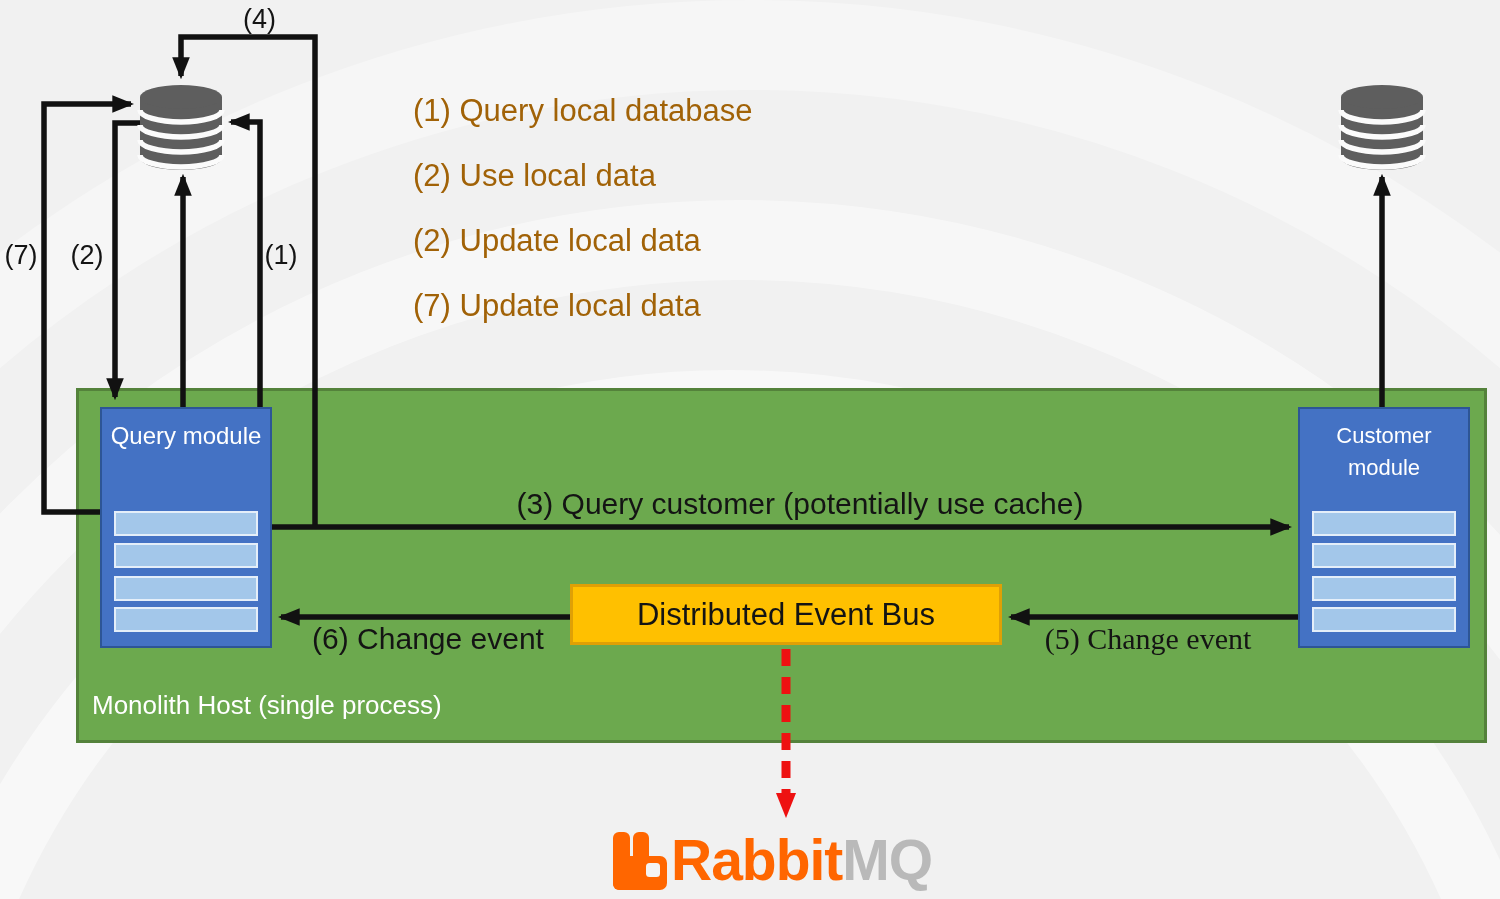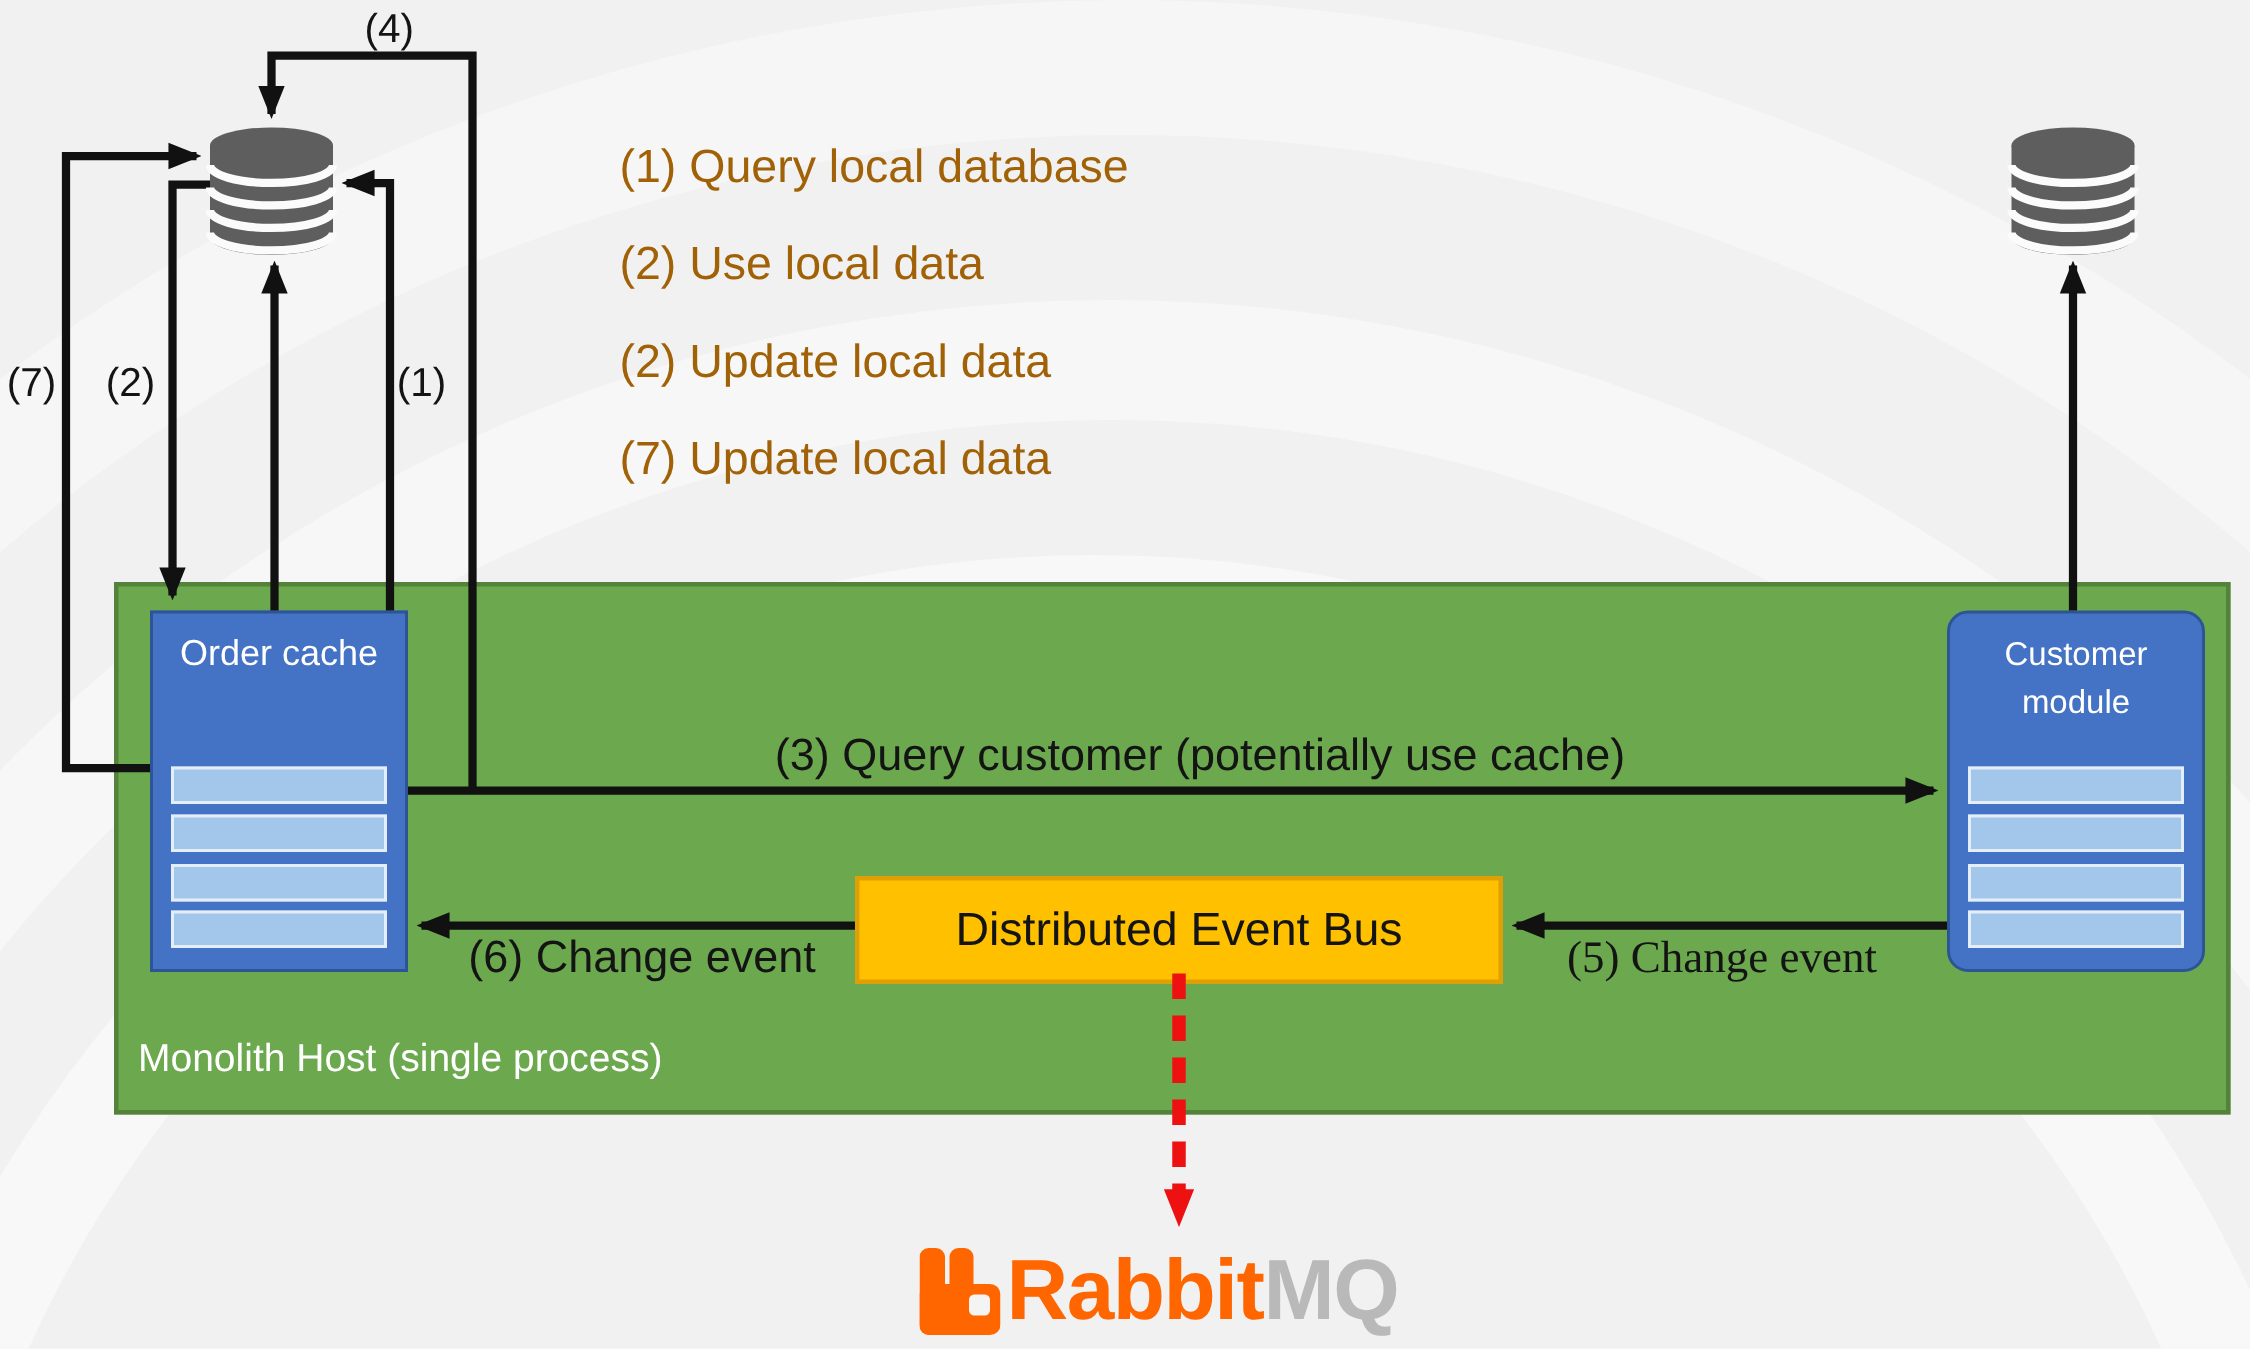--- a/index.html
+++ b/index.html
@@ -23,31 +23,31 @@
     position:absolute; left:76px; top:388px; width:1411px; height:355px;
     background:#6CA94E; border:3px solid #54823B; box-sizing:border-box;
   }
   .host-title { position:absolute; left:92px; top:690px; font-size:26px; color:#ffffff; white-space:nowrap; }
 
   .module {
     position:absolute; top:407px; width:172px; height:241px;
     background:#4472C4; border:2px solid #2D5596; box-sizing:border-box;
   }
   .module-order    { left:100px; }
-  .module-customer { left:1298px;border-radius:14px; }
+  .module-customer { left:1298px; }
   .module-title { margin-top:11px; text-align:center; color:#fff; font-size:24px; line-height:1.32; }
   .module-customer .module-title { font-size:22px; line-height:1.45; }
   .bar {
     position:absolute; left:12px; width:140px; height:21px;
     background:#A3C7EA; border:2px solid #E4EEF9;
   }
   .bar-1 { top:102px; } .bar-2 { top:134px; } .bar-3 { top:167px; } .bar-4 { top:198px; }
 
   .event-bus {
-    position:absolute; left:570px; top:584px; width:432px; height:72px;
+    position:absolute; left:570px; top:584px; width:432px; height:61px;
     background:#FFC000; border:3px solid #DFA006; box-sizing:border-box;
     display:flex; align-items:center; justify-content:center;
     font-size:31px; color:#141414; white-space:nowrap;
   }
 
   .connector-layer { position:absolute; left:0; top:0; width:1500px; height:899px; pointer-events:none; }
 
   .logo { position:absolute; left:613px; top:830px; display:flex; align-items:flex-end; }
   .logo-text { font-size:57px; font-weight:bold; line-height:60px; letter-spacing:-1px; margin-left:4px; white-space:nowrap; }
   .logo-rabbit { color:#FF6600; }
@@ -59,21 +59,21 @@
 <div class="canvas">
 
   <div class="ring ring-c"></div>
   <div class="ring ring-b"></div>
   <div class="ring ring-a"></div>
 
   <div class="host-box"></div>
   <div class="host-title">Monolith Host (single process)</div>
 
   <div class="module module-order">
-    <div class="module-title">Order cache</div>
+    <div class="module-title">Query module</div>
     <div class="bar bar-1"></div>
     <div class="bar bar-2"></div>
     <div class="bar bar-3"></div>
     <div class="bar bar-4"></div>
   </div>
 
   <div class="module module-customer">
     <div class="module-title">Customer module</div>
     <div class="bar bar-1"></div>
     <div class="bar bar-2"></div>

